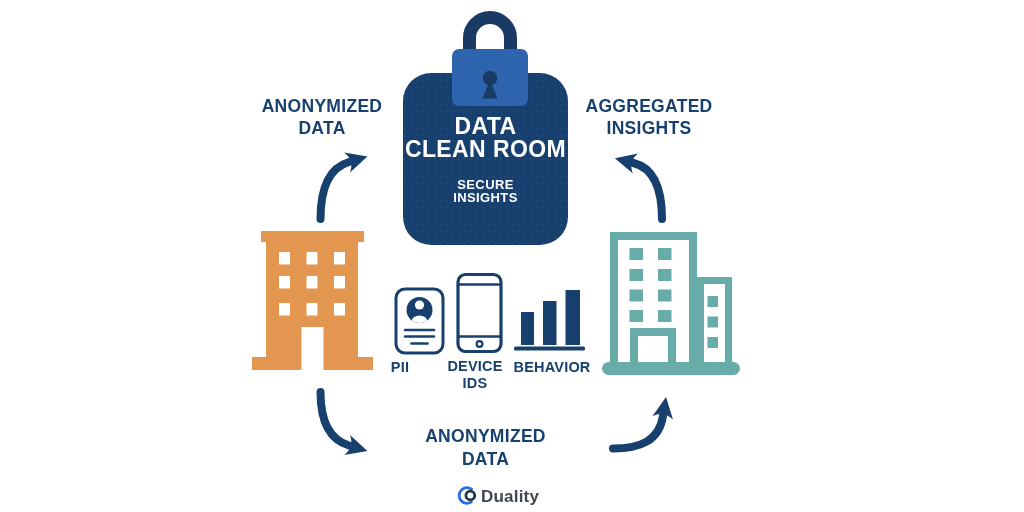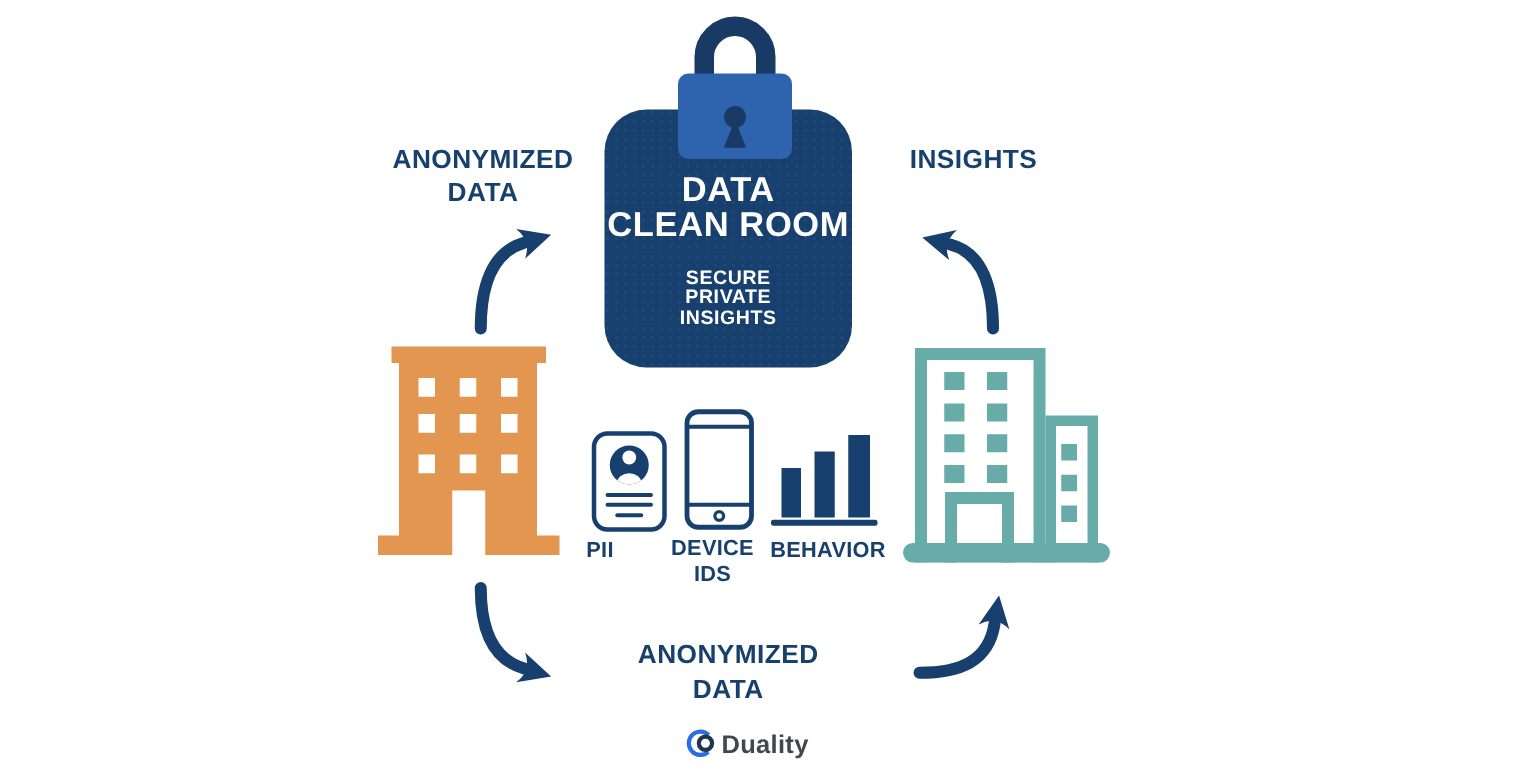--- a/index.html
+++ b/index.html
@@ -141,31 +141,31 @@
       <circle cx="470.3" cy="495.5" r="4.4" fill="#fff" class="s-logonavy" stroke-width="2.8"></circle>
     </g>
   </svg>
 
   <div class="label lbl-flow" style="left:222px;top:94.5px;width:200px;">
     <div>ANONYMIZED</div>
     <div>DATA</div>
   </div>
 
   <div class="label lbl-flow" style="left:549px;top:94.5px;width:200px;">
+    <div>AGGREGATED</div>
     <div>INSIGHTS</div>
   </div>
 
   <div class="label lbl-boxtitle" style="left:403px;top:114.5px;width:165px;">
     <div>DATA</div>
     <div>CLEAN ROOM</div>
   </div>
 
   <div class="label lbl-boxattrs" style="left:403px;top:178px;width:165px;">
     <div>SECURE</div>
-    <div>PRIVATE</div>
     <div>INSIGHTS</div>
   </div>
 
   <div class="label lbl-icon" style="left:350px;top:358.5px;width:100px;">PII</div>
 
   <div class="label lbl-icon2" style="left:425px;top:357.5px;width:100px;">
     <div>DEVICE</div>
     <div>IDS</div>
   </div>
 

